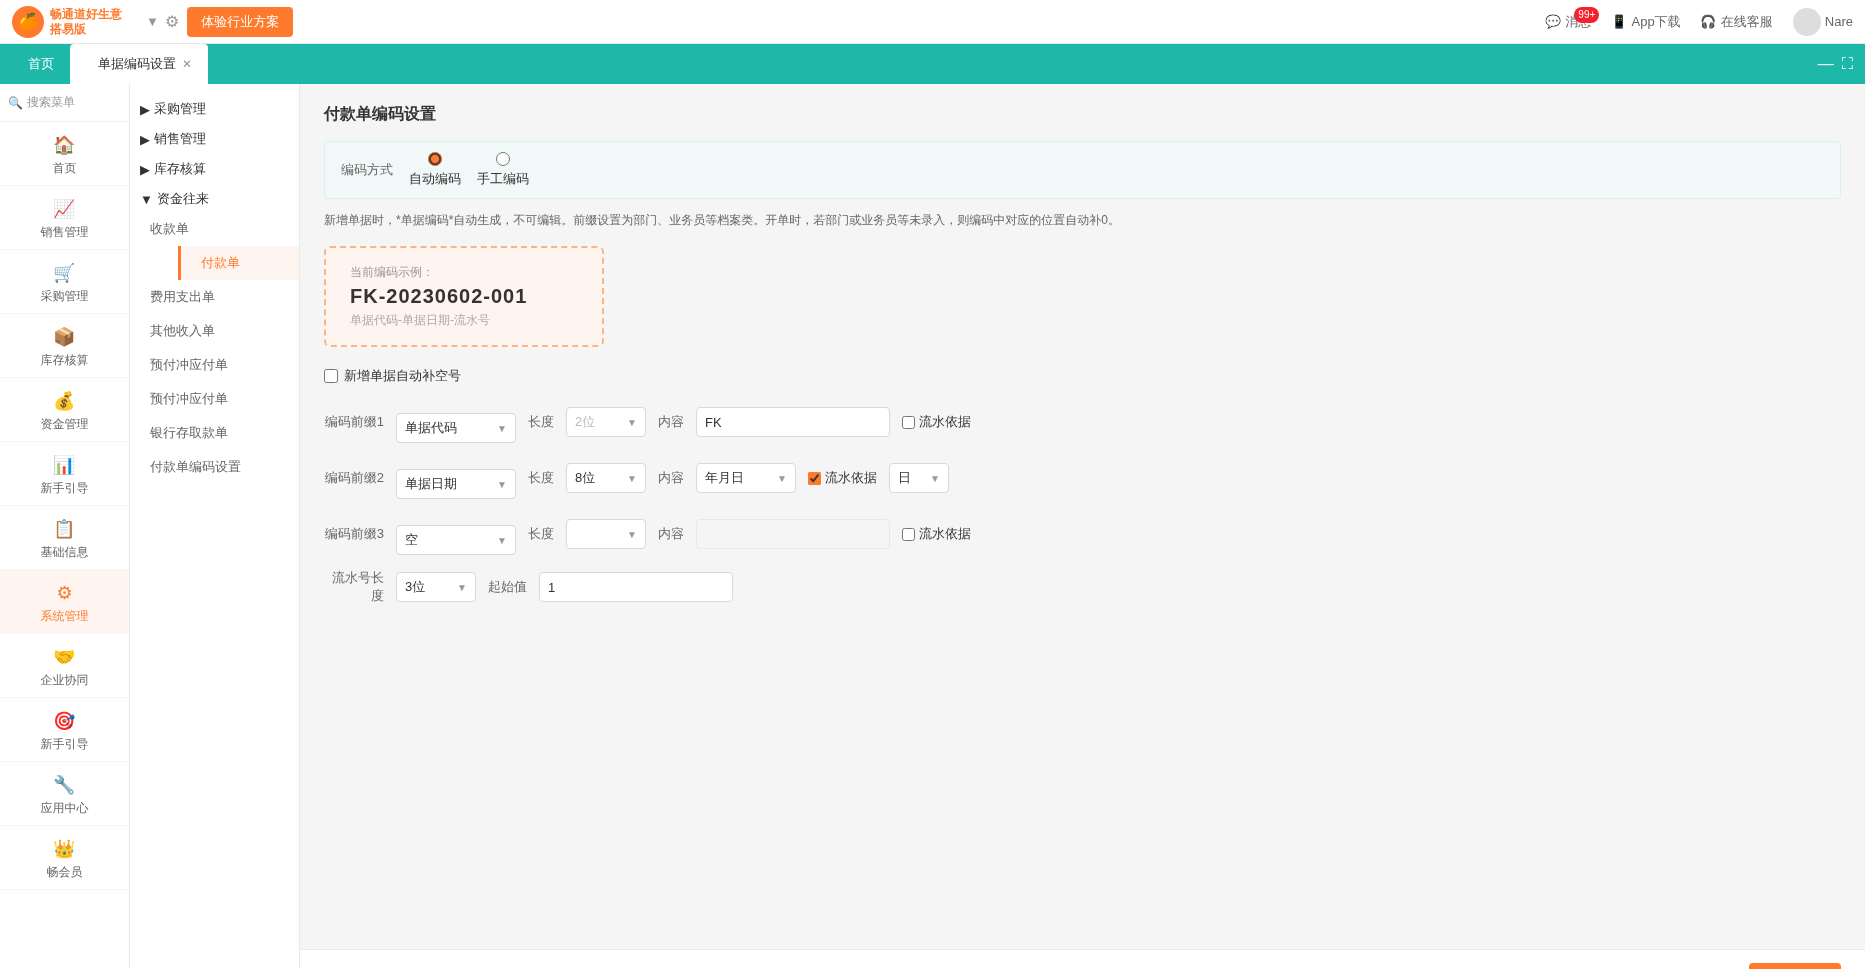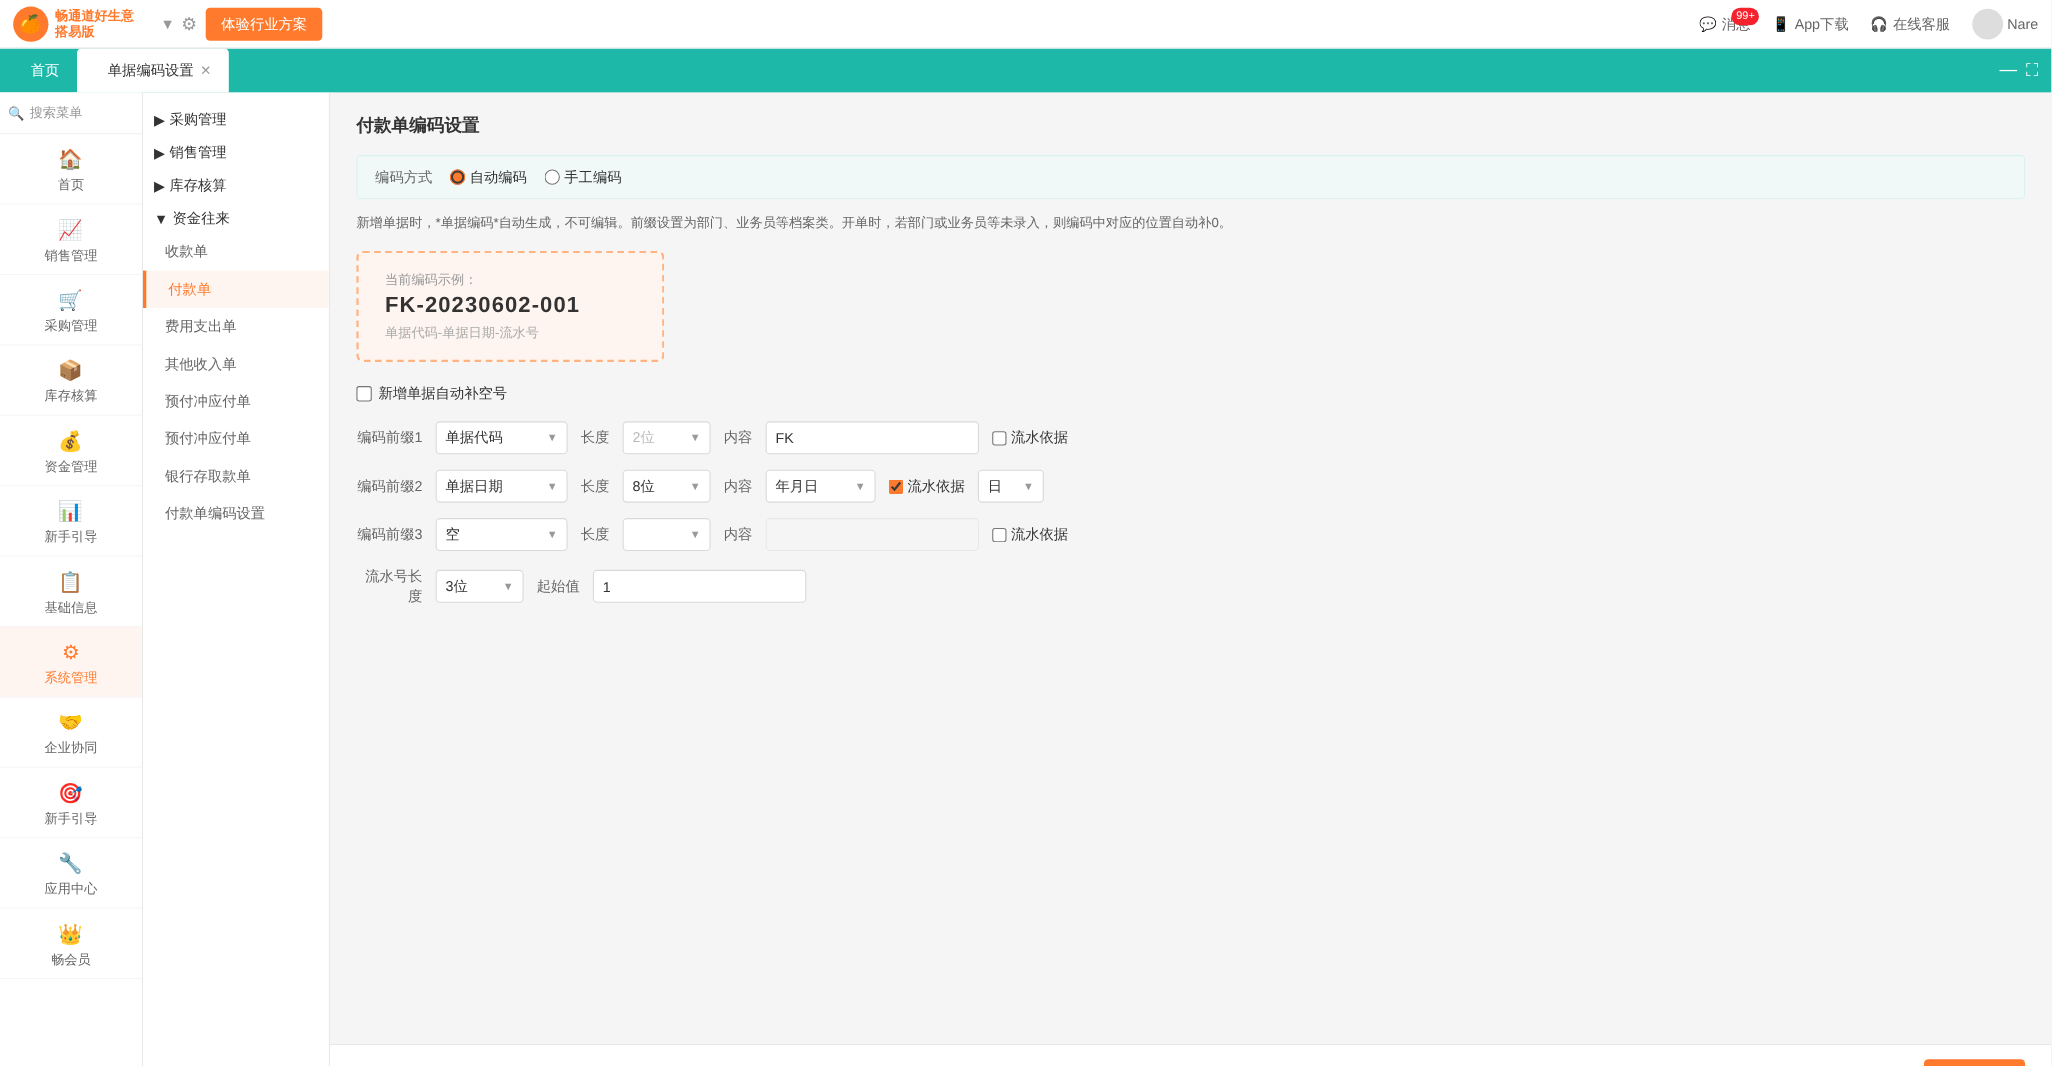--- a/index.html
+++ b/index.html
@@ -51,41 +51,41 @@
     
     .main-content { flex: 1; padding: 20px 24px; background: #f5f5f5; overflow-y: auto; }
 
     
     .page-title { font-size: 16px; font-weight: bold; color: #333; margin-bottom: 16px; }
 
     
     .coding-method-bar { background: #f0f9f8; border: 1px solid #d9f2ef; border-radius: 4px; padding: 10px 16px; display: flex; align-items: center; gap: 16px; margin-bottom: 12px; }
     .coding-method-label { font-size: 13px; color: #666; }
     .radio-group { display: flex; align-items: center; gap: 16px; }
-    .radio-item { display: flex; align-items: center; gap: 4px; font-size: 13px; color: #333; cursor: pointer; }
+    .radio-item { display: flex; align-items: center; gap: 4px; font-size: 13px; color: #333; cursor: pointer; flex-direction: column; }
     .radio-input { width: 14px; height: 14px; accent-color: #ff7a2d; }
 
     
     .notice-text { font-size: 12px; color: #666; margin-bottom: 16px; line-height: 1.6; }
 
     
     .preview-box { border: 2px dashed #ffb380; background: #fff5f0; border-radius: 6px; padding: 16px 24px; display: inline-block; margin-bottom: 20px; min-width: 280px; }
     .preview-label { font-size: 12px; color: #999; margin-bottom: 4px; }
     .preview-code { font-size: 20px; font-weight: bold; color: #333; letter-spacing: 1px; }
     .preview-format { font-size: 12px; color: #aaa; margin-top: 4px; }
 
     
     .auto-fill-row { display: flex; align-items: center; gap: 6px; font-size: 13px; color: #333; margin-bottom: 16px; }
     .checkbox-input { width: 14px; height: 14px; }
 
     
     .form-row { display: flex; align-items: center; gap: 12px; margin-bottom: 14px; flex-wrap: wrap; }
     .form-label { font-size: 13px; color: #666; width: 60px; text-align: right; }
     .form-select { border: 1px solid #d9d9d9; border-radius: 4px; padding: 4px 8px; font-size: 13px; color: #333; background: #fff; height: 30px; min-width: 100px; display: flex; align-items: center; justify-content: space-between; cursor: pointer; gap: 6px; }
-    .form-select-wide { min-width: 120px; }
+    .form-select-wide { min-width: 120px; margin-top: 12px; }
     .form-input { border: 1px solid #d9d9d9; border-radius: 4px; padding: 4px 8px; font-size: 13px; color: #333; background: #fff; height: 30px; min-width: 60px; }
     .form-input-disabled { background: #f5f5f5; color: #bbb; border: 1px solid #e8e8e8; }
     .inline-label { font-size: 13px; color: #666; }
     .checkbox-item { display: flex; align-items: center; gap: 4px; font-size: 13px; color: #333; }
 
     
     .checkbox-checked { accent-color: #ff7a2d; }
 
     
     .separator-row { display: flex; align-items: center; gap: 12px; margin-bottom: 14px; }
@@ -228,21 +228,21 @@
       </div>
       <div class="second-sidebar-group">
         <span>▶</span>
         <span>库存核算</span>
       </div>
       <div class="second-sidebar-group expanded">
         <span>▼</span>
         <span>资金往来</span>
       </div>
       <div class="second-sidebar-item">收款单</div>
-      <div class="second-sidebar-item active" style="color:#ff7a2d;background:#fff5f0;border-left:3px solid #ff7a2d;">付款单</div>
+      <div class="second-sidebar-item active" style="color:#ff7a2d;background:#fff5f0;border-left:3px solid #ff7a2d;margin-left:48px;">付款单</div>
       <div class="second-sidebar-item">费用支出单</div>
       <div class="second-sidebar-item">其他收入单</div>
       <div class="second-sidebar-item">预付冲应付单</div>
       <div class="second-sidebar-item">预付冲应付单</div>
       <div class="second-sidebar-item">银行存取款单</div>
       <div class="second-sidebar-item">付款单编码设置</div>
     </div>
 
     <div class="page-body">
       <div class="main-content">

